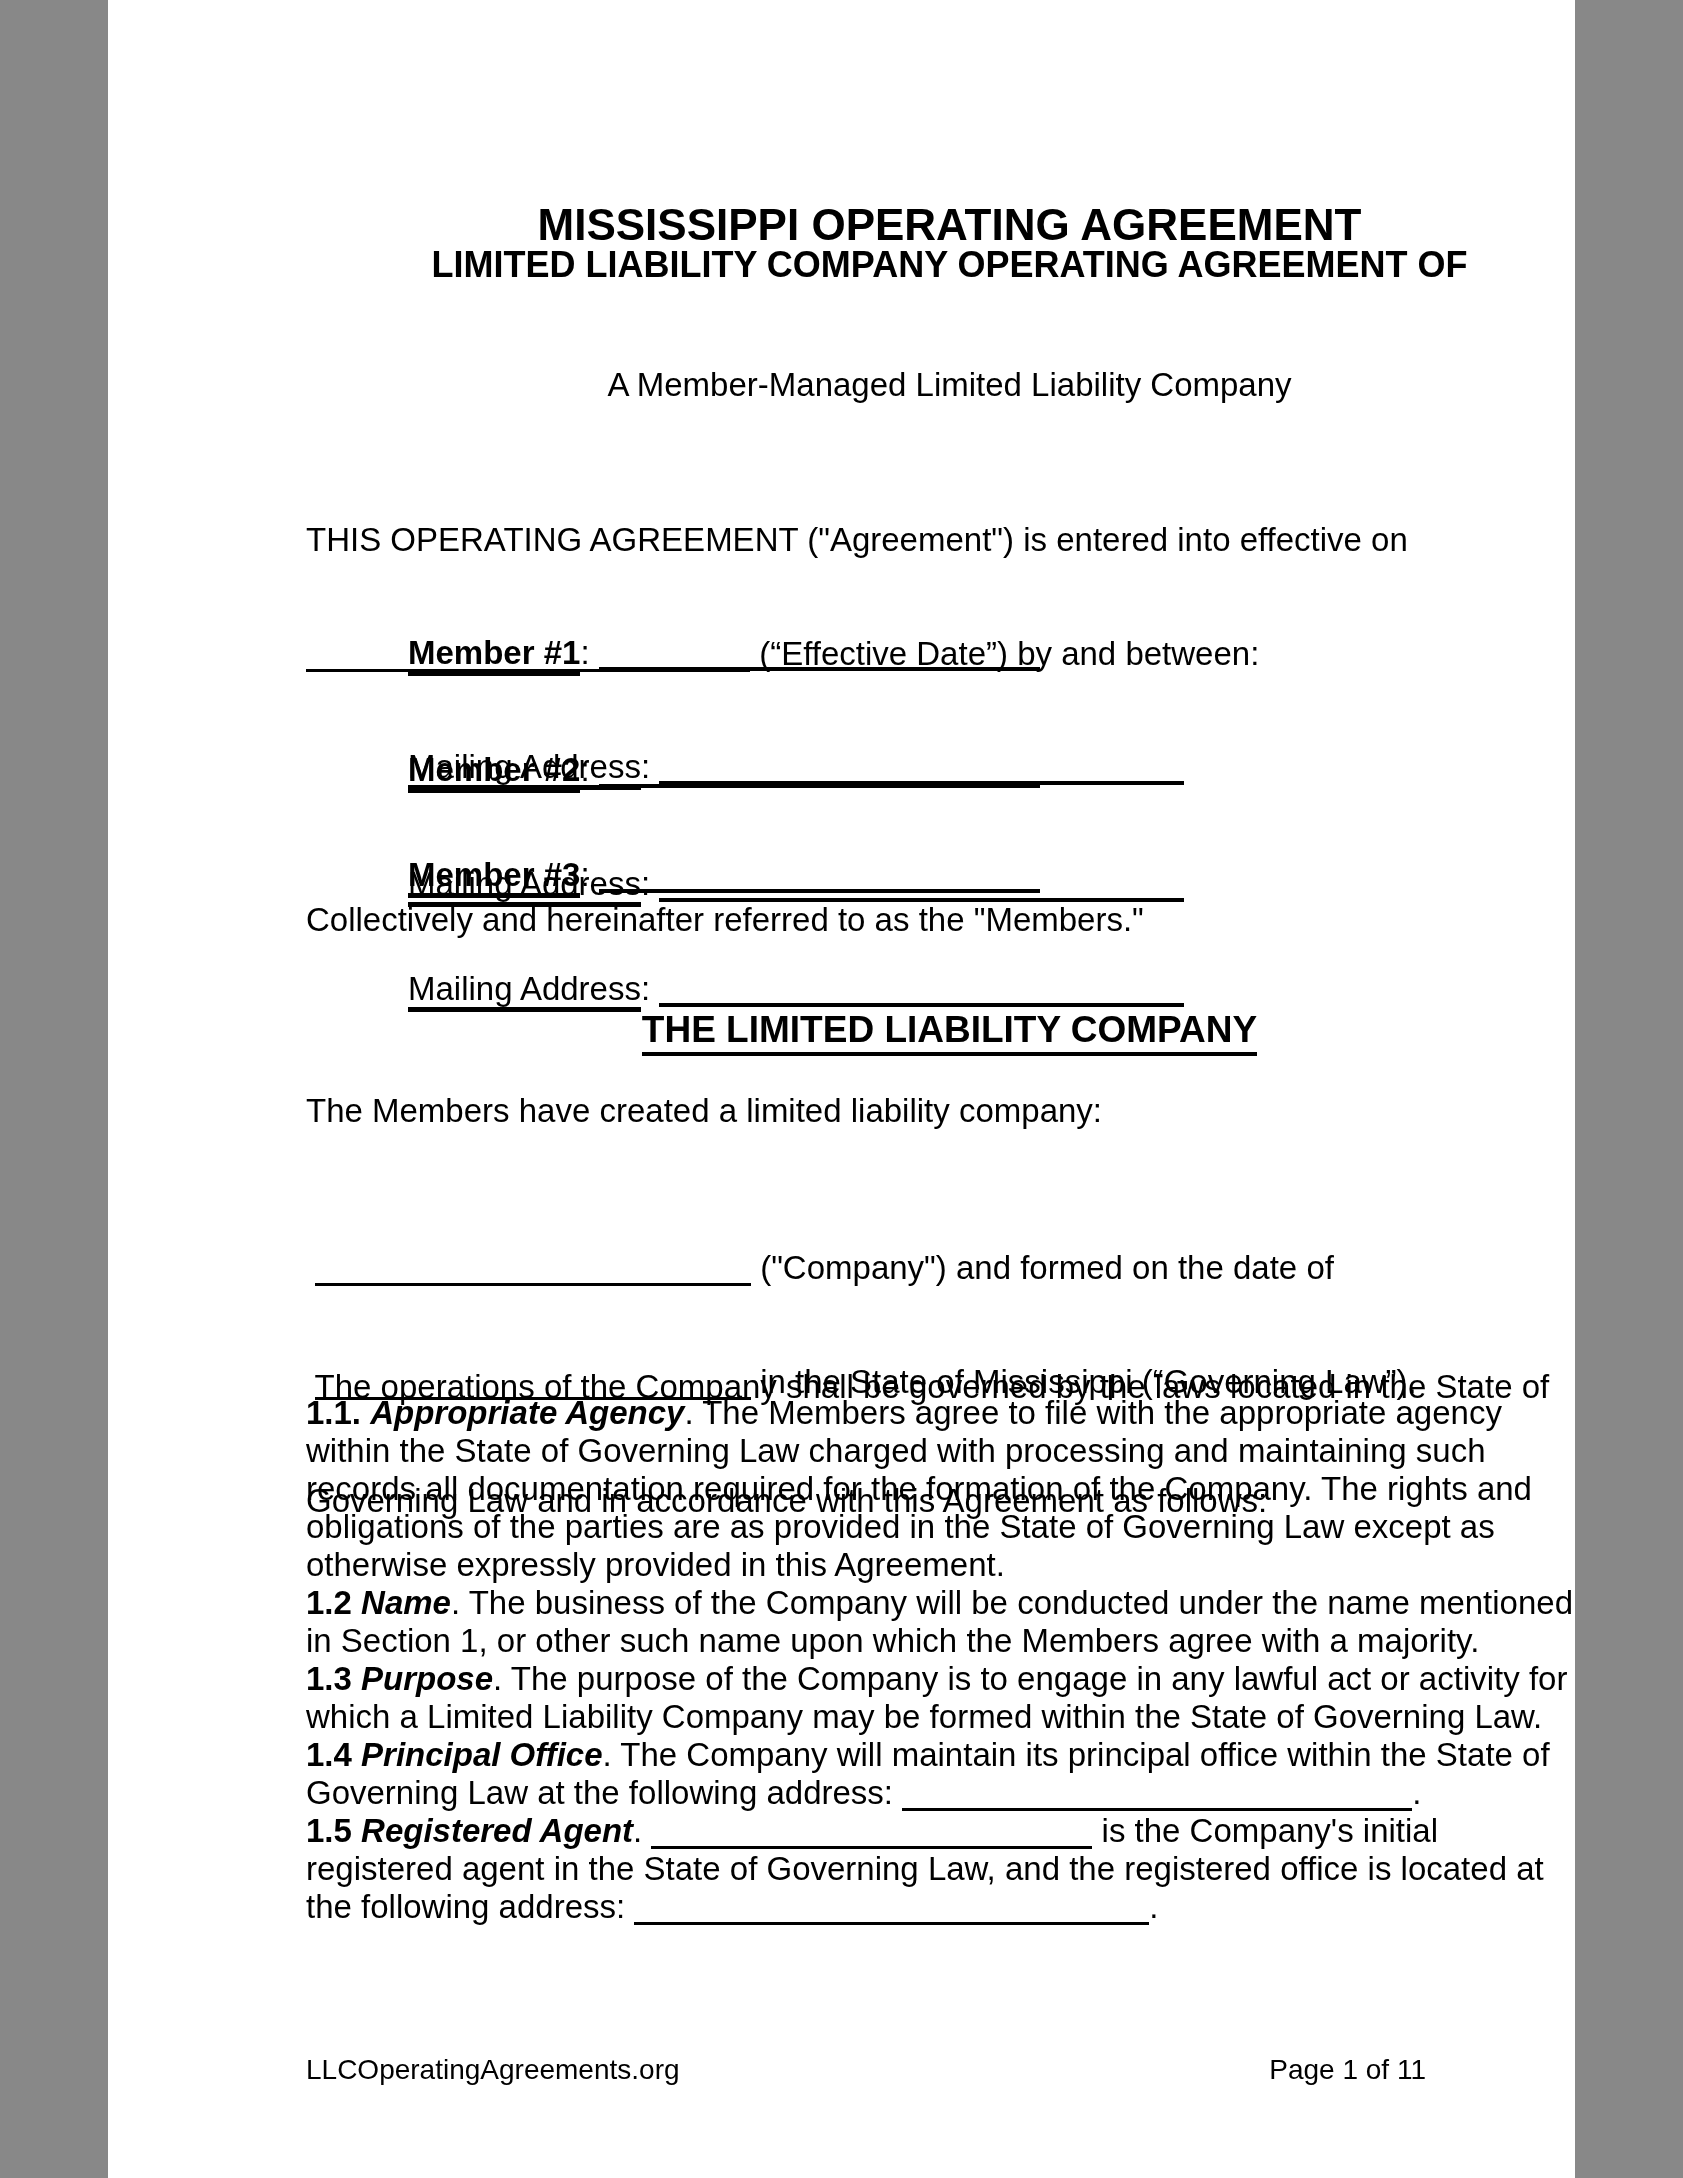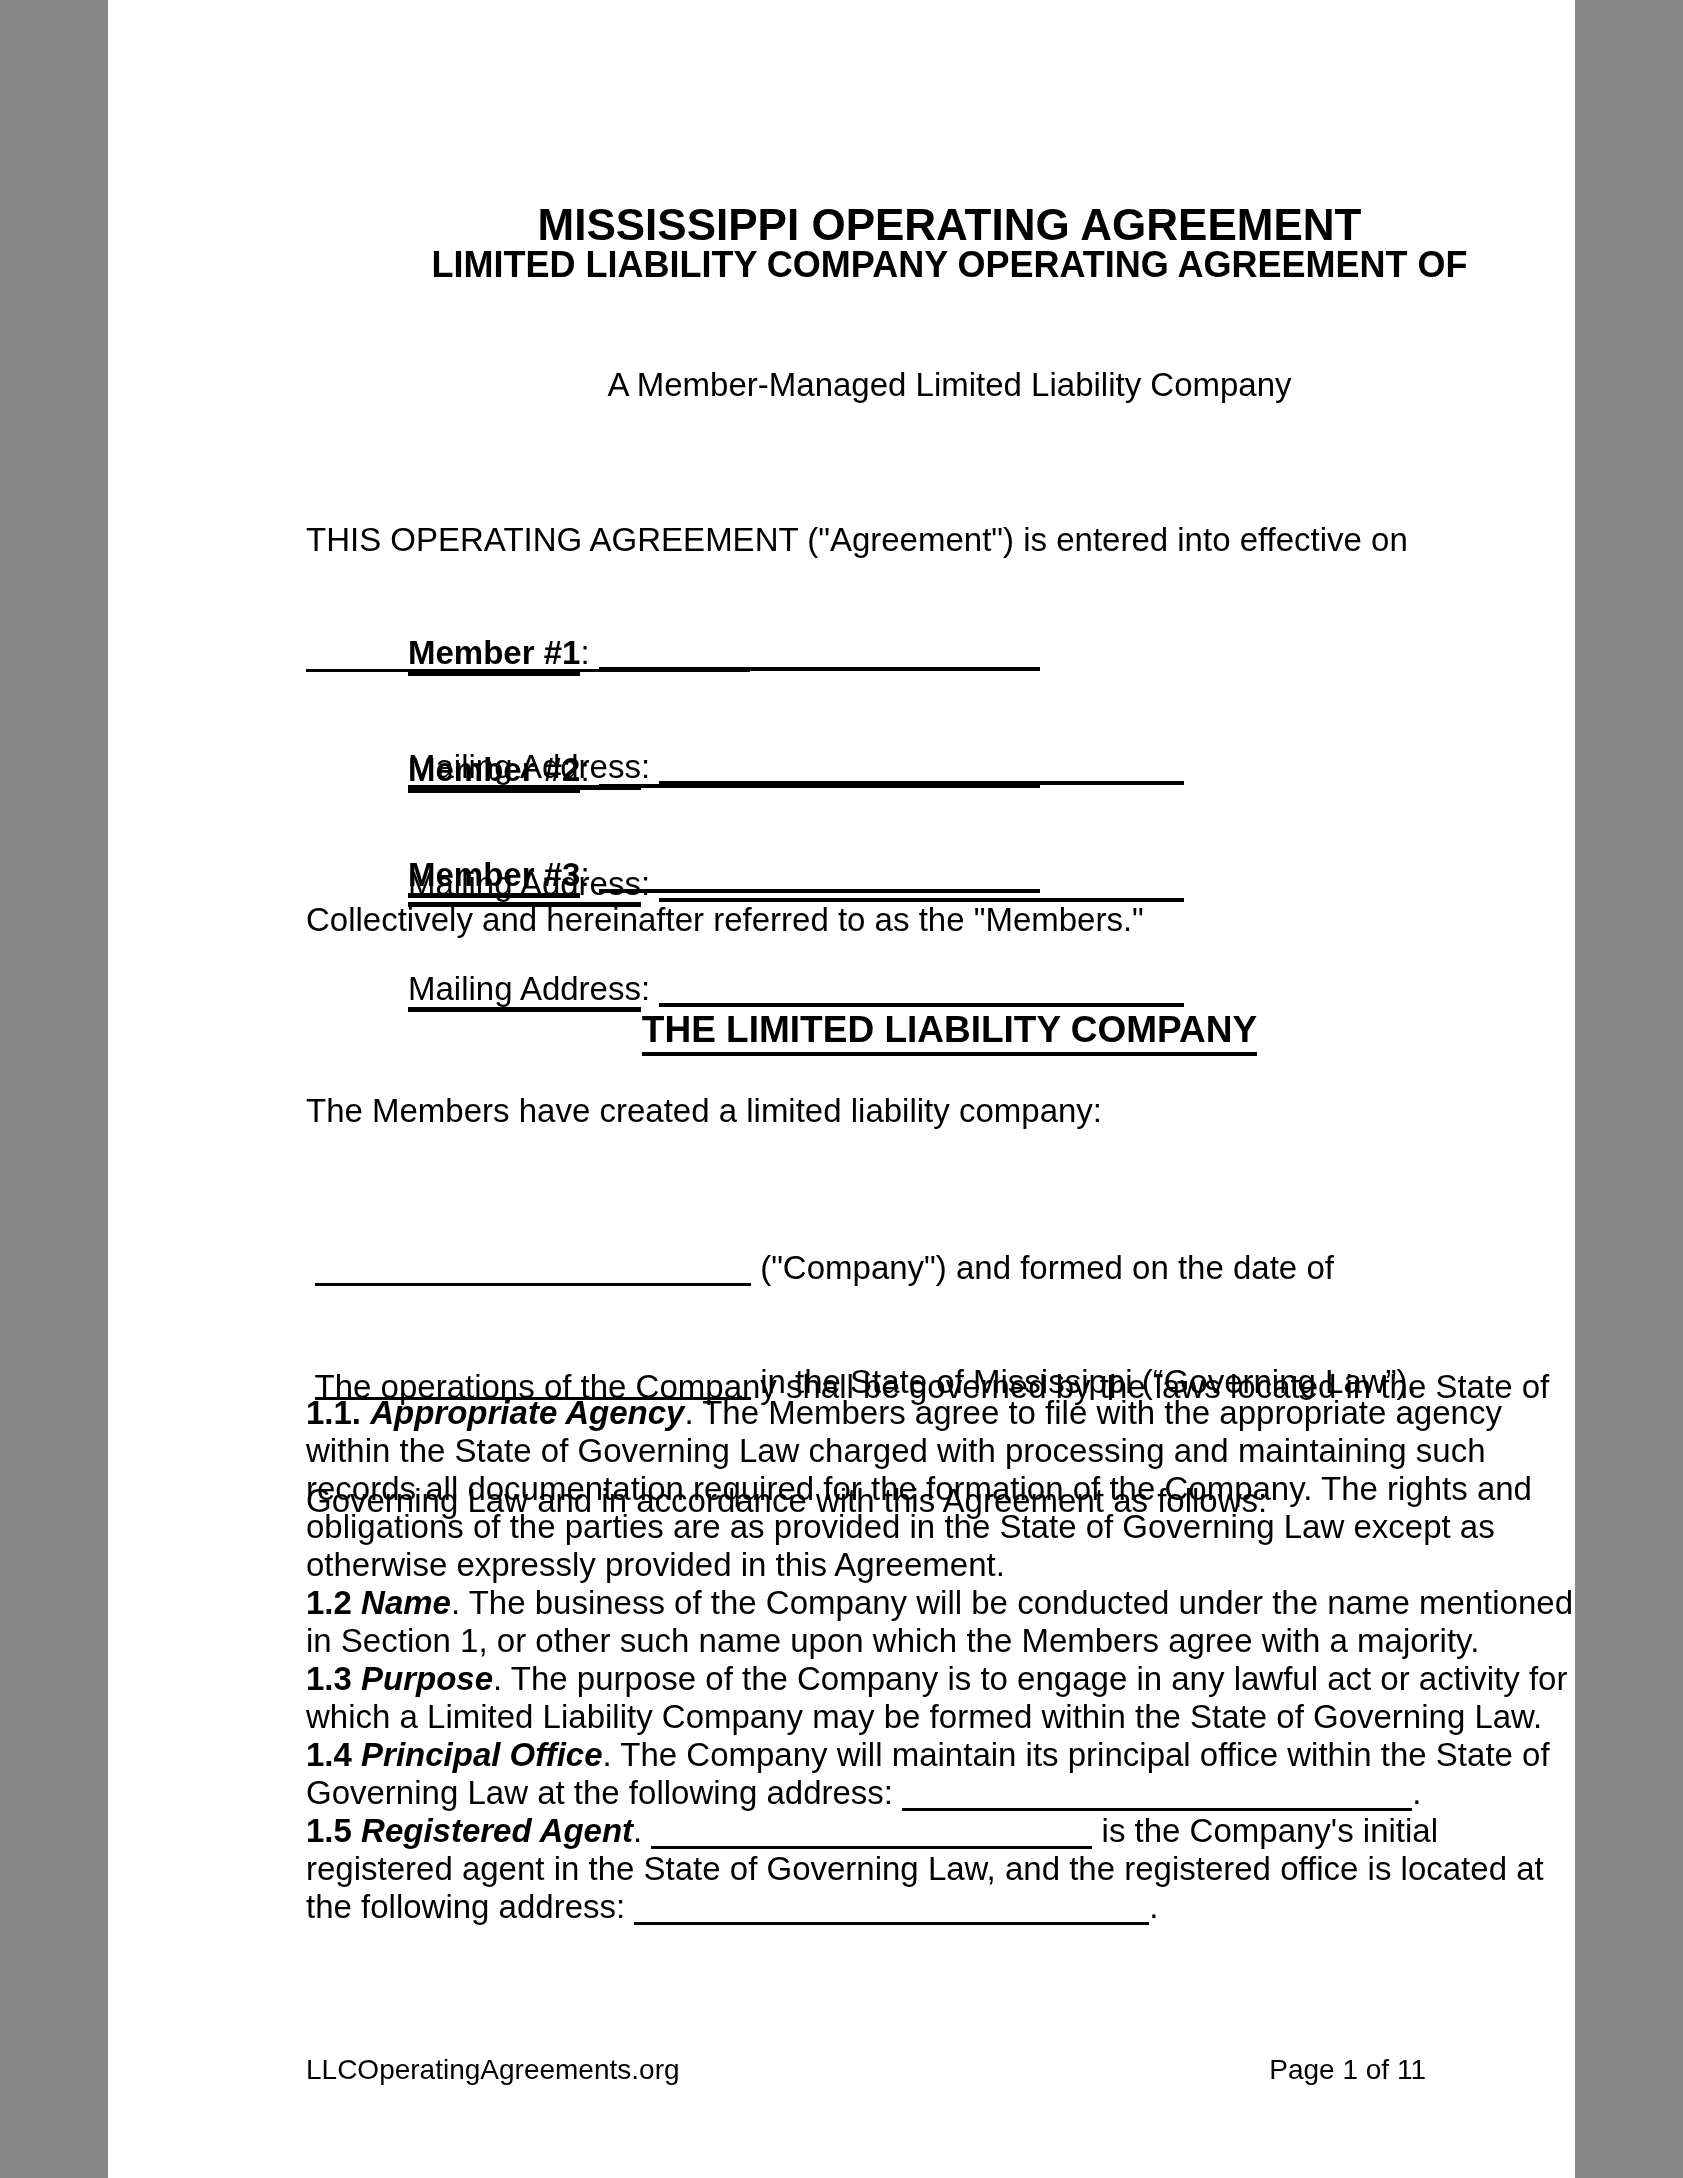--- a/index.html
+++ b/index.html
@@ -41,21 +41,21 @@
 <body>
 
 <div class="page">
 
   <div class="abs center t1" style="top:201px;">MISSISSIPPI OPERATING AGREEMENT</div>
   <div class="abs center t2" style="top:245px;">LIMITED LIABILITY COMPANY OPERATING AGREEMENT OF</div>
   <div class="abs center" style="top:366px;">A Member-Managed Limited Liability Company</div>
 
   <div class="abs left" style="top:445px;">
     <div>THIS OPERATING AGREEMENT ("Agreement") is entered into effective on</div>
-    <div><span class="blank thin" style="width:444px;"></span></div>
+    <div><span class="blank thin" style="width:444px;"></span><span> (“Effective Date”) by and between:</span></div>
   </div>
 
   <div class="member" style="top:558px;">
     <div><span class="ulabel">Member #1</span><span>: </span><span class="blank" style="width:441px;"></span></div>
     <div><span class="ulabel2">Mailing Address</span><span>: </span><span class="blank" style="width:525px;"></span></div>
   </div>
 
   <div class="member" style="top:675px;">
     <div><span class="ulabel">Member #2</span><span>: </span><span class="blank" style="width:441px;"></span></div>
     <div><span class="ulabel2">Mailing Address</span><span>: </span><span class="blank" style="width:525px;"></span></div>

